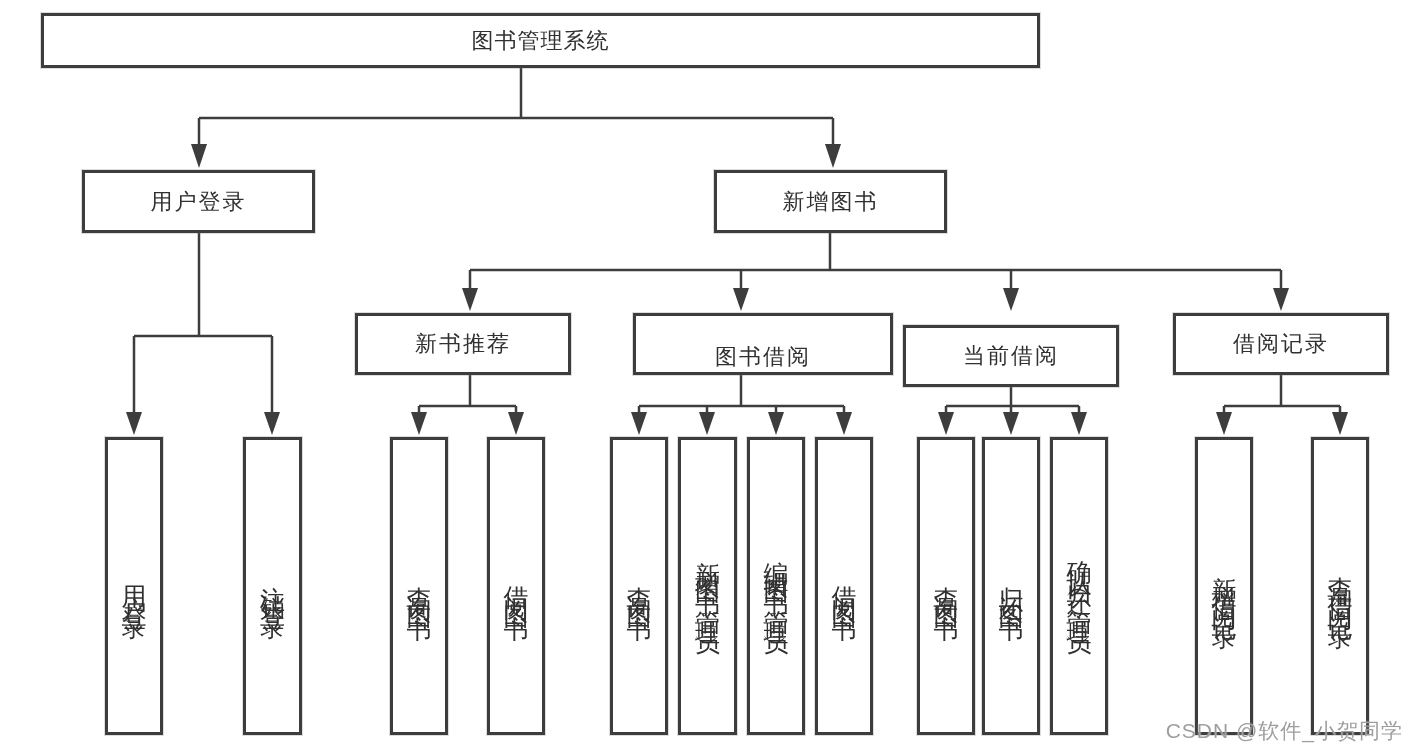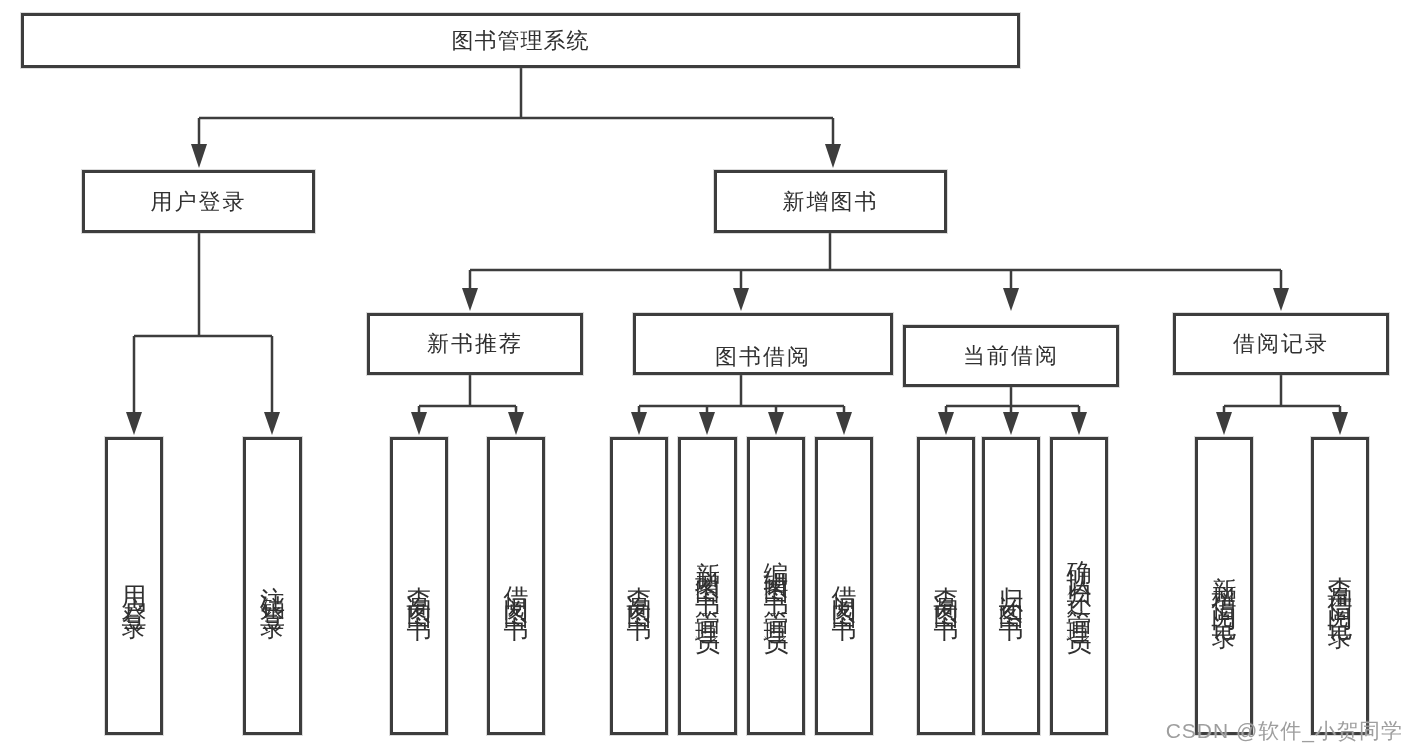--- a/index.html
+++ b/index.html
@@ -15,21 +15,21 @@
     position:absolute;
     box-sizing:border-box;
     border:3px solid #3d3d3d;
     background:#ffffff;
     display:flex;align-items:center;justify-content:center;
     color:#303030;
     z-index:2;
     box-shadow:0 0 0 1px rgba(120,120,120,0.25);
   }
   .hnode{font-size:22px;letter-spacing:2px;}
-  .root{font-size:22px;letter-spacing:1px;}
+  .root{font-size:22px;letter-spacing:1px;margin-left:20px;}
   .vnode .label{
     writing-mode:vertical-rl;
     text-orientation:mixed;
     font-size:25px;
     letter-spacing:10px;
     line-height:1;
     white-space:nowrap;
   }
   .watermark{
     position:absolute;
@@ -97,21 +97,21 @@
     <span>图书管理系统</span>
   </div>
 
   <div class="node hnode" style="left:82px;top:170px;width:233px;height:63px;">
     <span>用户登录</span>
   </div>
   <div class="node hnode" style="left:714px;top:170px;width:233px;height:63px;">
     <span>新增图书</span>
   </div>
 
-  <div class="node hnode" style="left:367px;top:313px;width:216px;height:62px;">
+  <div class="node hnode" style="left:355px;top:313px;width:216px;height:62px;">
     <span>新书推荐</span>
   </div>
   <div class="node hnode" style="left:633px;top:313px;width:260px;height:62px;align-items:flex-end;">
     <span>图书借阅</span>
   </div>
   <div class="node hnode" style="left:903px;top:325px;width:216px;height:62px;">
     <span>当前借阅</span>
   </div>
   <div class="node hnode" style="left:1173px;top:313px;width:216px;height:62px;">
     <span>借阅记录</span>

